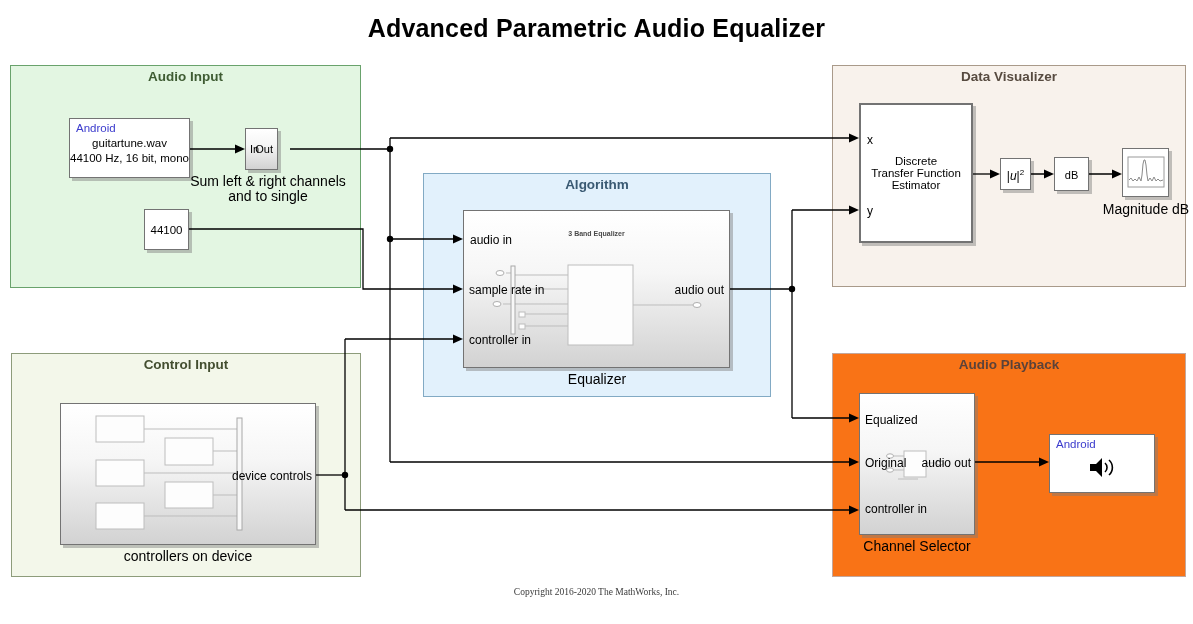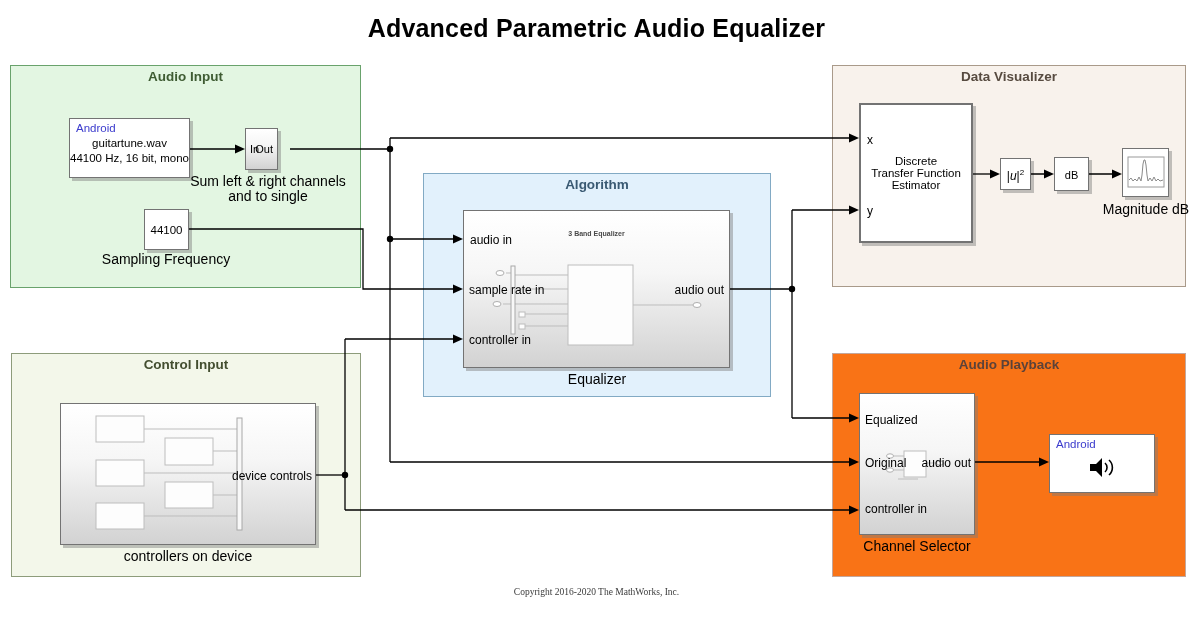--- a/index.html
+++ b/index.html
@@ -76,21 +76,20 @@
     <span class="port-label" style="right:4px;top:13px;font-size:11px;">Out</span>
   </div>
   <div class="caption" style="left:142px;top:174px;width:252px;">
     <div>Sum left &amp; right channels</div>
     <div>and to single</div>
   </div>
 
   <div class="block" style="left:144px;top:209px;width:45px;height:41px;">
     <div class="center-text" style="top:13px;">44100</div>
   </div>
-  <div class="caption" style="left:66px;top:252px;width:200px;">Sampling Frequency</div>
 
   <div class="block grad" style="left:60px;top:403px;width:256px;height:142px;">
     <svg class="sketch" width="256" height="142">
       <line x1="83" y1="25" x2="176" y2="25"></line>
       <line x1="152" y1="47" x2="176" y2="47"></line>
       <line x1="83" y1="69" x2="176" y2="69"></line>
       <line x1="152" y1="91" x2="176" y2="91"></line>
       <line x1="83" y1="112" x2="176" y2="112"></line>
       <rect x="35" y="12" width="48" height="26"></rect>
       <rect x="35" y="56" width="48" height="26"></rect>

